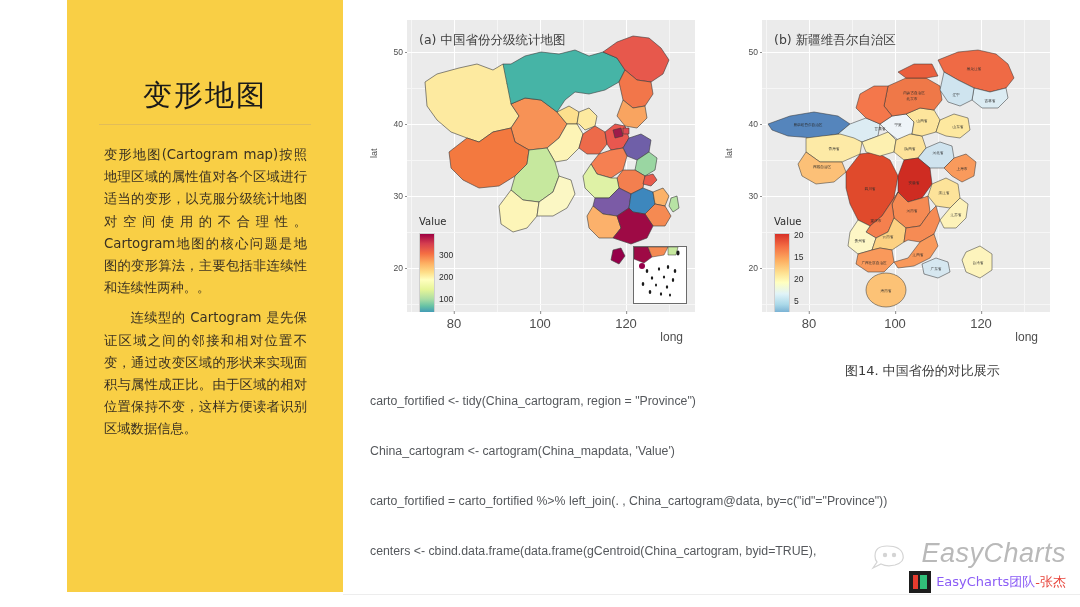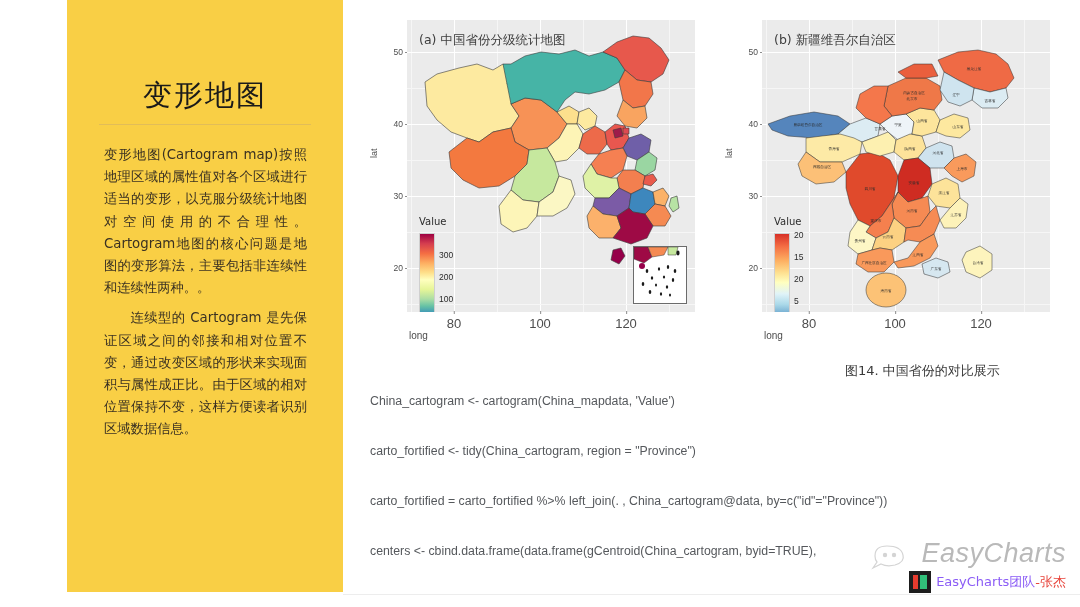--- a/index.html
+++ b/index.html
@@ -60,22 +60,22 @@
   }
   .xtick{
     position:absolute;top:308px;font-size:13px;color:#4d4d4d;
     transform:translateX(-50%);
   }
   .xtick::before{
     content:"";position:absolute;left:50%;top:-5px;width:1px;height:3px;
     background:#8c8c8c;
   }
   .xlab{
-    position:absolute;top:322px;left:46px;width:288px;text-align:left;
-    font-size:10px;color:#4d4d4d;
+    position:absolute;top:322px;left:32px;width:288px;text-align:right;
+    font-size:12px;color:#4d4d4d;
   }
   
   .legend{position:absolute;z-index:6;}
   .legend-title{
     font-size:10px;color:#2b2b2b;margin-bottom:6px;
     font-family:"DejaVu Sans","Liberation Sans",sans-serif;
   }
   .legend-row{display:flex;align-items:flex-start;}
   .legend-bar{width:14px;border:1px solid #cfcfcf;}
   .legend-ticks{position:relative;margin-left:4px;}
@@ -365,22 +365,22 @@
     <div class="xtick" style="left:91px">80</div>
     <div class="xtick" style="left:177px">100</div>
     <div class="xtick" style="left:263px">120</div>
     <div class="xlab">long</div>
   </div>
 </div>
 
 <div id="figure-caption">图14. 中国省份的对比展示</div>
 
 <div id="code-block">
+  <div>carto_fortified &lt;- tidy(China_cartogram, region = "Province")</div>
   <div>China_cartogram &lt;- cartogram(China_mapdata, 'Value')</div>
-  <div>carto_fortified &lt;- tidy(China_cartogram, region = "Province")</div>
   <div>carto_fortified = carto_fortified %&gt;% left_join(. , China_cartogram@data, by=c("id"="Province"))</div>
   <div>centers &lt;- cbind.data.frame(data.frame(gCentroid(China_cartogram, byid=TRUE),</div>
   
   
   
   
   
   
 </div>
 

